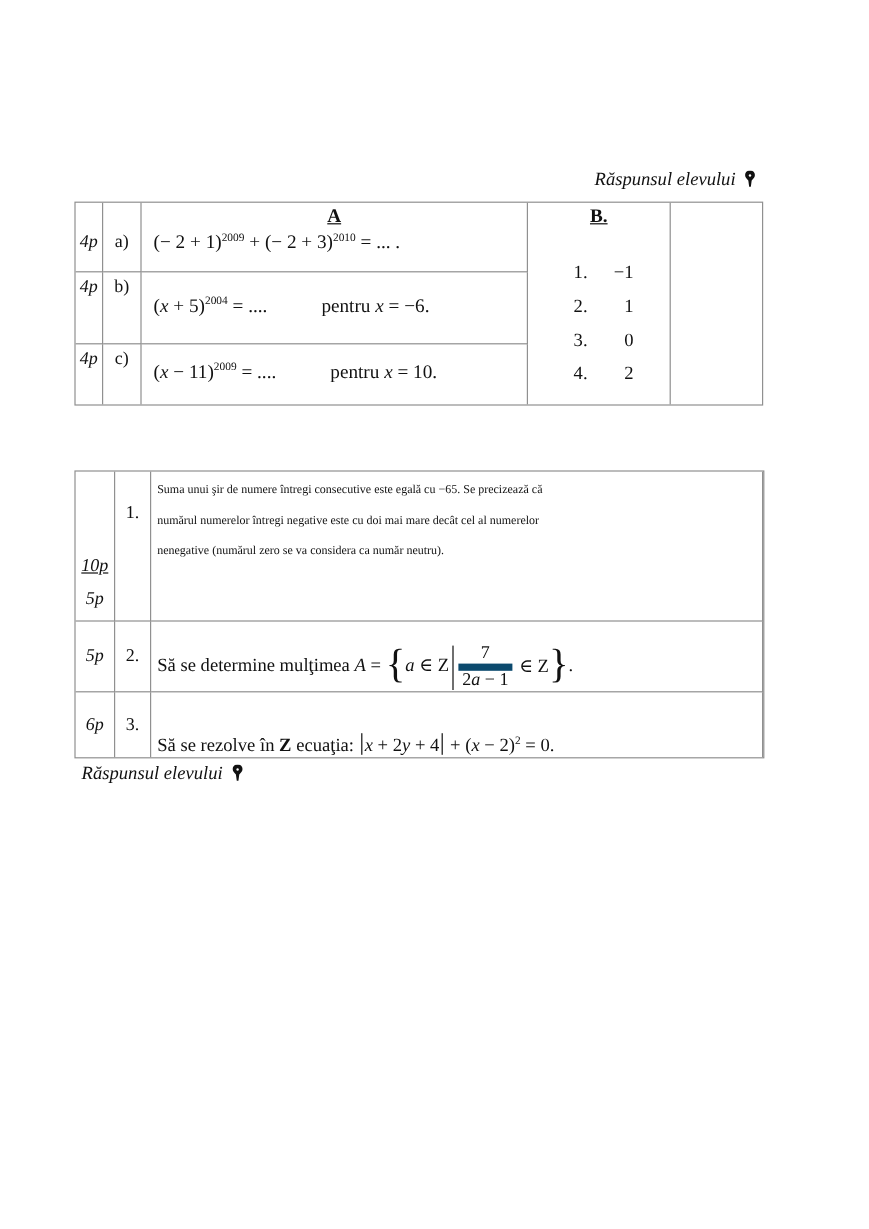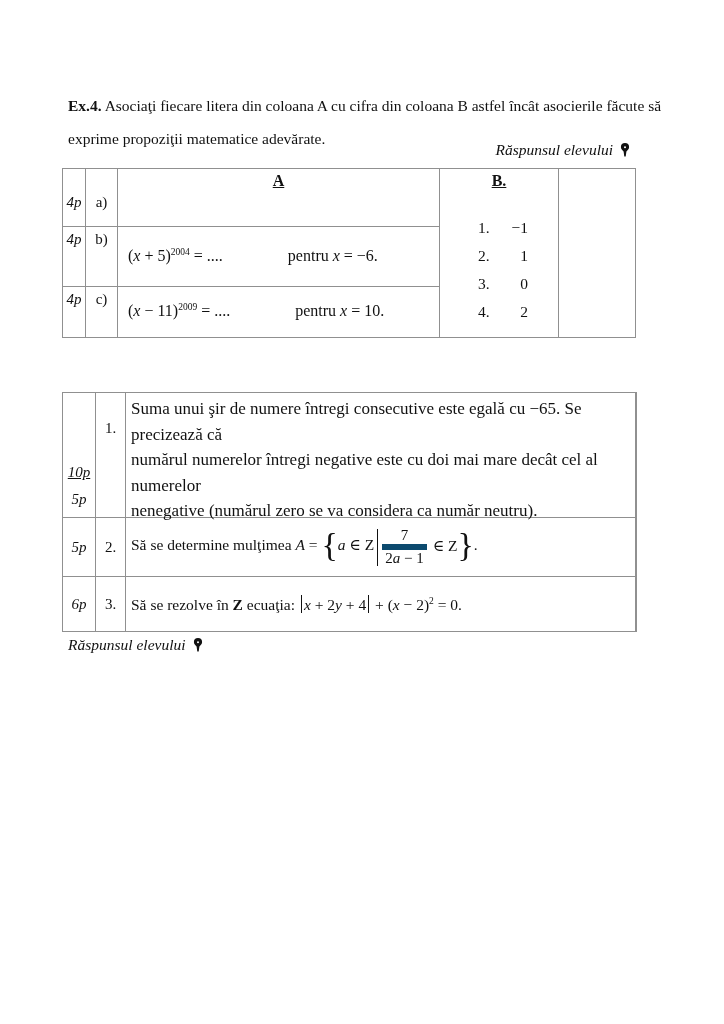--- a/index.html
+++ b/index.html
@@ -24,78 +24,77 @@
   .nor{border-right:none;}
   .pts{font-style:italic;font-size:15px;text-align:center;}
   .ltr{font-size:15px;text-align:center;}
   .pad25{padding-top:25px;}
   .pad4{padding-top:4px;}
   .colhead{text-align:center;font-weight:bold;text-decoration:underline;
            font-size:16px;margin-top:3px;}
   .expr{font-size:16px;padding-left:10px;}
   .expr sup,.sup2{font-size:9.5px;vertical-align:super;line-height:0;}
   .v{font-style:italic;}
-  .cond{margin-left:65px;}
+  .cond{margin-left:45px;}
   .mt4{margin-top:4px;}
   .mt20{margin-top:20px;}
   .mt15{margin-top:15px;}
   .bopts{margin-top:29px;font-size:15.5px;}
   .bopt{height:28px;display:flex;align-items:flex-start;}
   .bnum{margin-left:38px;width:24px;}
   .bval{width:26px;text-align:right;}
   
   #partea2{position:absolute;left:68px;top:362px;margin:0;font-size:15.5px;}
   #partea2 b{font-weight:bold;}
   #partea2 .sub{margin-left:10px;}
   
   #table2{position:absolute;left:62px;top:392px;width:575px;height:240px;
           display:grid;grid-template-columns:33px 30px 1fr;
           grid-template-rows:125px 59px 1fr;border:1px solid #909090;box-sizing:border-box;}
   .rel{position:relative;}
   .abs{position:absolute;left:0;right:0;text-align:center;}
   .ctr{display:flex;align-items:center;justify-content:center;}
-  .ex1body{font-size:17px;line-height:25.5px;padding:3px 6px 0 5px;}
+  .ex1body{font-size:10px;line-height:25.5px;padding:3px 6px 0 5px;}
   .item{display:block;}
   .imark{display:inline-block;margin-left:22px;width:26px;}
   .exline{font-size:15.5px;padding-left:5px;}
-  .cellctr{display:flex;align-items:center;}
+  .cellctr{display:flex;align-items:flex-end;}
   .frac{display:inline-flex;flex-direction:column;text-align:center;
         vertical-align:middle;line-height:1.12;font-size:15px;margin:0 2px;}
   .fden{border-top:6px solid #0c4a6e;padding:0 3px;}
   .fnum{padding:0 3px;}
   .setbar{display:inline-block;width:1px;height:37px;background:#111;
           vertical-align:middle;margin:0 2px 0 3px;}
   .brace{font-size:34px;font-weight:400;vertical-align:middle;line-height:0;
          position:relative;top:-2px;}
   .abar{display:inline-block;width:1px;height:18px;background:#111;
         vertical-align:-3px;margin:0 2px;}
   .bz{font-weight:bold;}
   .mem2{margin-left:4px;}
 </style>
 </head>
 <body>
 
 <div class="page">
 
-  <p id="ex4"><b>Ex.4.</b> <span class="preline">Asociaţi fiecare litera din coloana A cu cifra din coloana B astfel încât asocierile făcute să
-exprime propoziţii matematice adevărate.</span></p>
 
   <div id="raspuns-top" class="ans">
     <span>Răspunsul elevului</span><svg class="pen" width="10" height="14" viewBox="0 0 10 14">
         <path d="M5 0C7.6 0 9.1 1.6 9.1 3.9C9.1 6 7.6 7.2 6.4 8.4L5.7 13.6H4.3L3.6 8.4C2.4 7.2 0.9 6 0.9 3.9C0.9 1.6 2.4 0 5 0Z" fill="#111"></path>
         <circle cx="5" cy="4.2" r="1" fill="#fff"></circle>
       </svg>
   </div>
 
   <div id="table1">
 
     <div class="cell pts pad25">4p</div>
     <div class="cell ltr pad25">a)</div>
     <div class="cell">
       <div class="colhead">A</div>
+      <div class="expr mt4"><span>(− 2 + 1)</span><sup>2009</sup><span> + </span><span>(− 2 + 3)</span><sup>2010</sup><span> = ... .</span></div>
     </div>
 
     <div class="cell pts pad4">4p</div>
     <div class="cell ltr pad4">b)</div>
     <div class="cell">
       <div class="expr mt20"><span>(</span><span class="v">x</span><span> + 5)</span><sup>2004</sup><span> = ....</span><span class="cond"><span>pentru </span><span class="v">x</span><span> = −6.</span></span></div>
     </div>
 
     <div class="cell pts pad4 nob">4p</div>
     <div class="cell ltr pad4 nob">c)</div>

